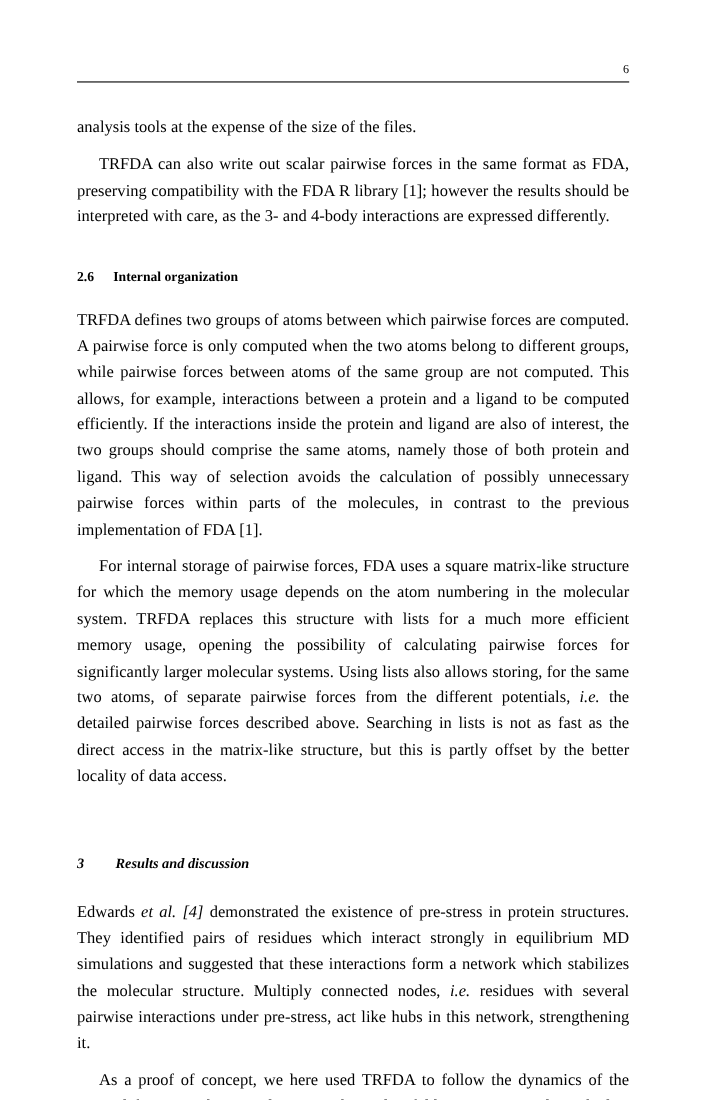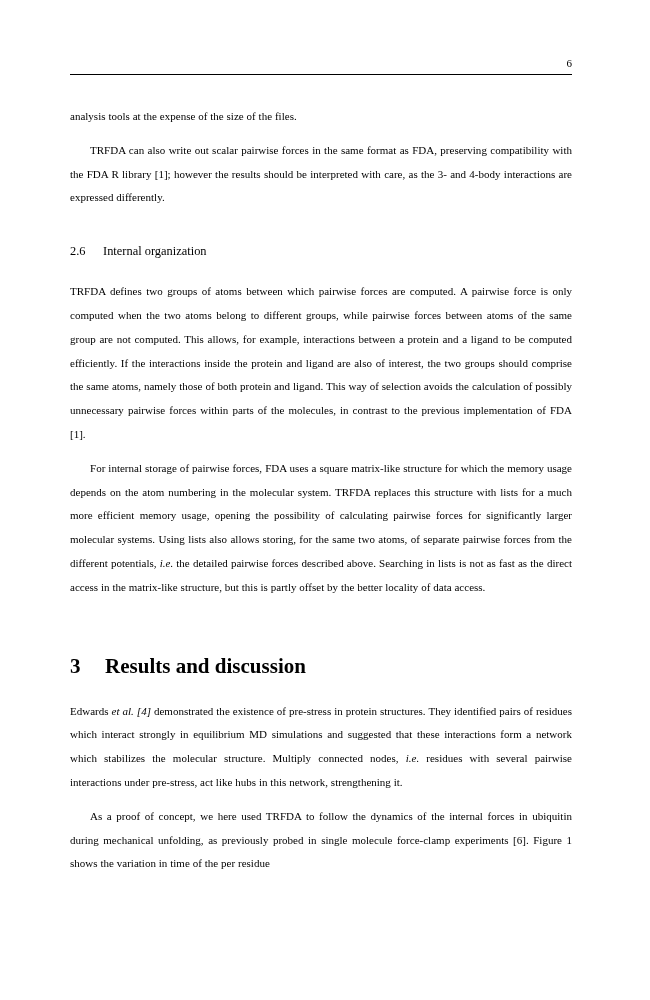--- a/index.html
+++ b/index.html
@@ -39,21 +39,21 @@
   }
   .header-rule {
     margin-top: 4px;
     border: 0;
     border-top: 1.3px solid #000000;
     width: 100%;
   }
   
   p {
     margin: 0;
-    font-size: 11px;
+    font-size: 15px;
     line-height: 23.8px;
     text-align: justify;
     text-justify: inter-word;
     letter-spacing: 0.01px;
     word-spacing: 0.1px;
   }
   p.first {
     text-indent: 0;
   }
   p.indent {
@@ -61,29 +61,30 @@
     margin-top: 10px;
   }
   .lead-gap {
     margin-top: 30px;
   }
   
   h2.subsection {
     margin: 0;
     font-size: 12.4px;
     line-height: 18px;
-    font-weight: normal;
+    font-weight: bold;
     letter-spacing: 0.01px;
   }
   h1.section {
     margin: 0;
-    font-size: 21px;
+    font-size: 13px;
     line-height: 22px;
     font-weight: bold;
     letter-spacing: 0.01px;
+    font-style: italic;
   }
   .heading-num {
     display: inline-block;
   }
   h2.subsection .heading-num {
     width: 33px;
   }
   h1.section .heading-num {
     width: 35px;
   }

